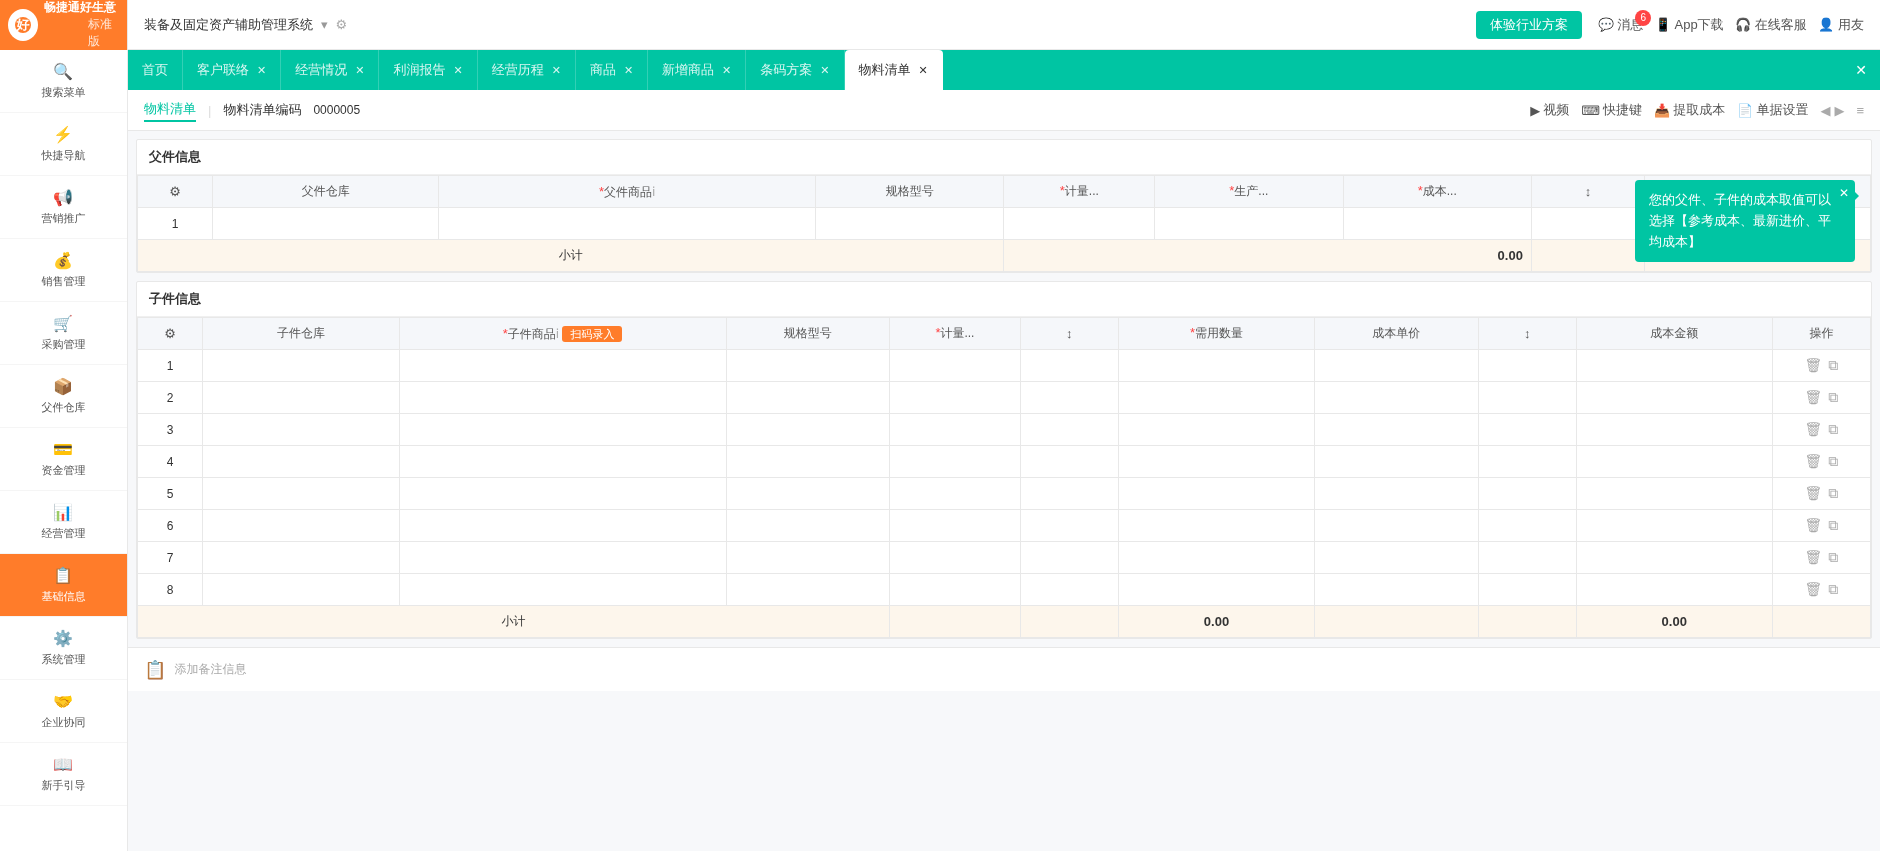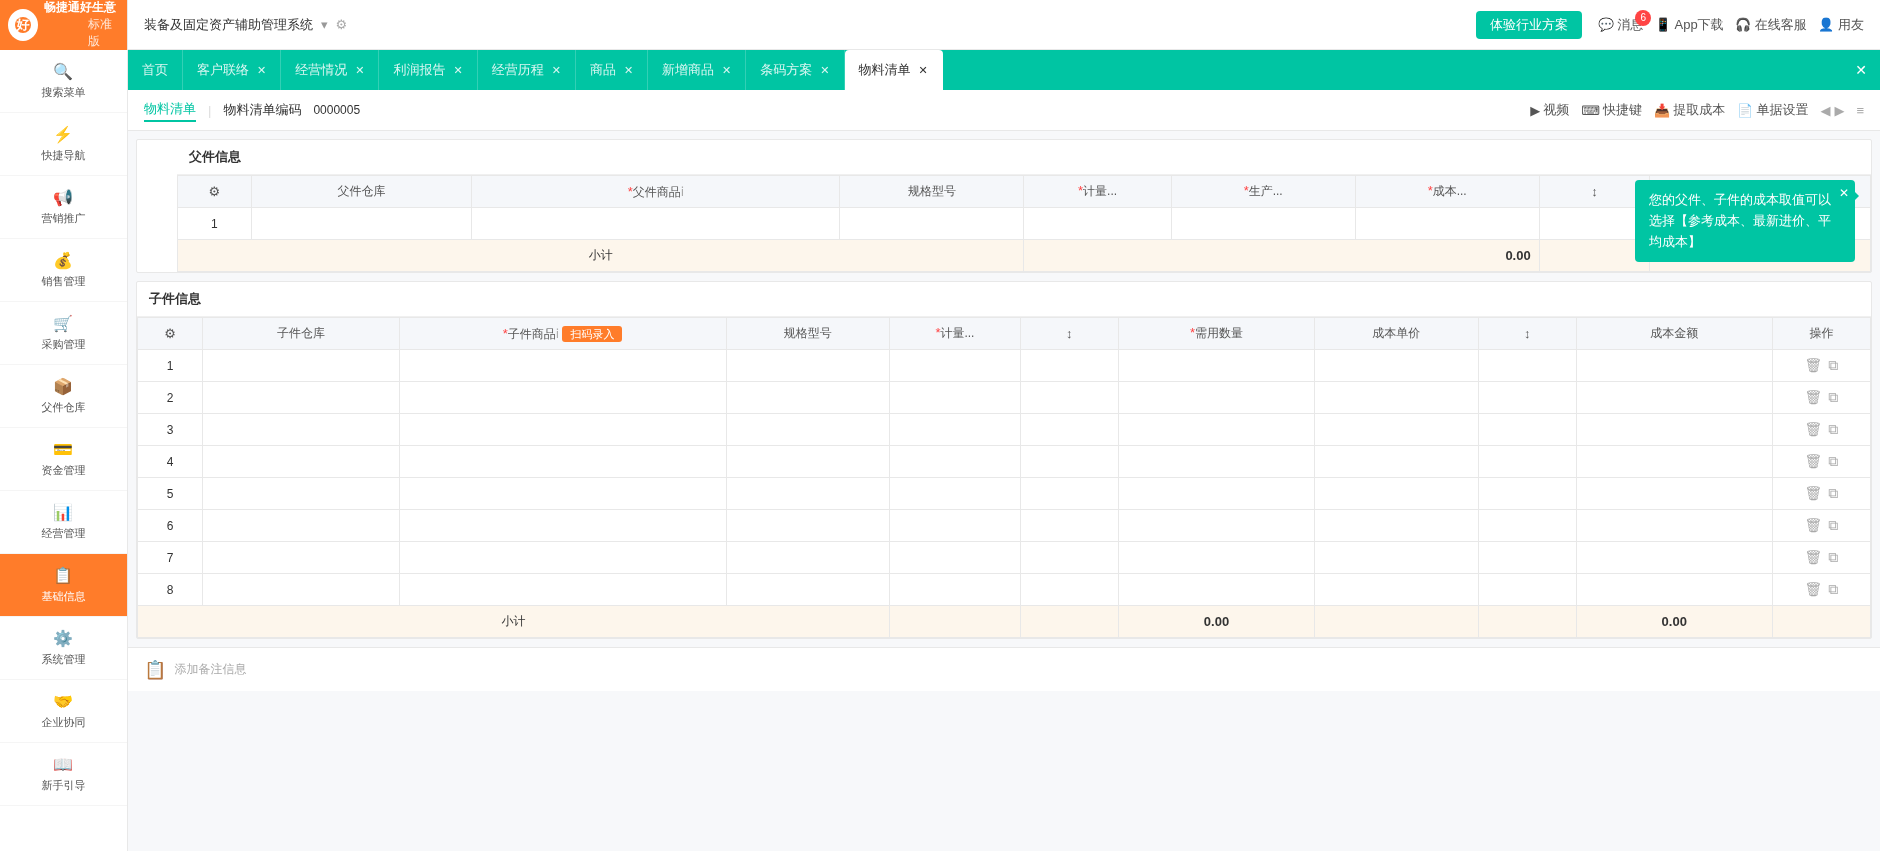--- a/index.html
+++ b/index.html
@@ -252,21 +252,21 @@
           <span>单据设置</span>
         </div>
         <div style="display:flex;gap:4px;">
           <span style="cursor:pointer;color:#aaa;">◀</span>
           <span style="cursor:pointer;color:#aaa;">▶</span>
         </div>
         <span style="cursor:pointer;color:#aaa;">≡</span>
       </div>
     </div>
 
-    <div class="section" style="position:relative;padding-left:40px;">
+    <div class="section" style="position:relative;">
       <div class="section-title">父件信息</div>
       <table class="data-table">
         <thead>
           <tr>
             <th class="col-gear"><span>⚙</span></th>
             <th class="col-warehouse">父件仓库</th>
             <th class="col-product"><span class="required-star">*</span>父件商品<span style="color:#aaa;">ℹ</span></th>
             <th class="col-spec">规格型号</th>
             <th class="col-unit"><span class="required-star">*</span>计量...</th>
             <th class="col-produce"><span class="required-star">*</span>生产...</th>

